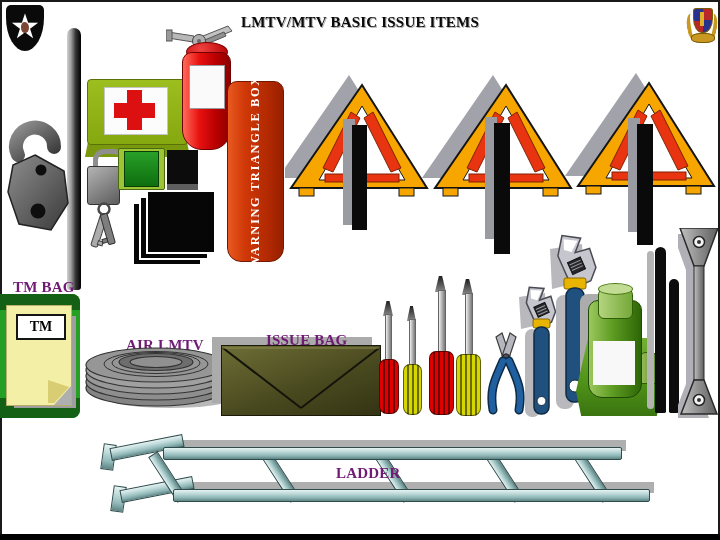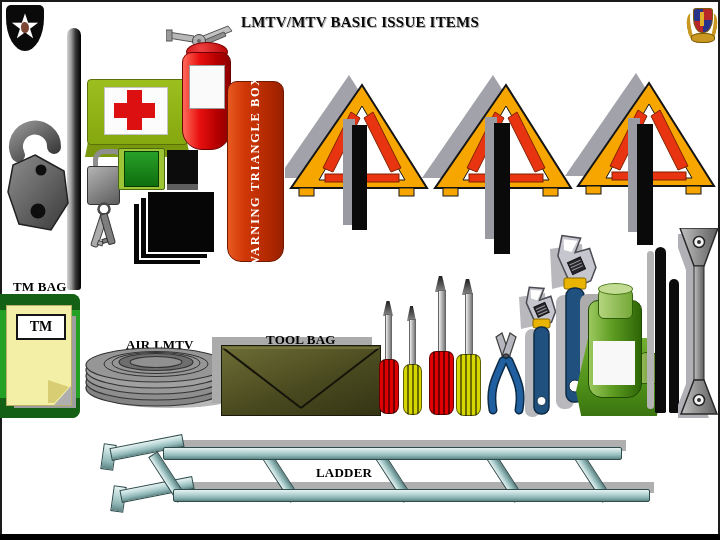--- a/index.html
+++ b/index.html
@@ -8,25 +8,25 @@
   
   .frame-top{position:absolute;left:0;top:0;width:720px;height:2px;background:#1A1A1A;}
   .frame-left{position:absolute;left:0;top:0;width:2px;height:540px;background:#1A1A1A;}
   .frame-right{position:absolute;right:0;top:0;width:2px;height:540px;background:#1A1A1A;}
   .frame-bottom{position:absolute;left:0;top:534px;width:720px;height:6px;background:#000;}
 
   .title{position:absolute;left:0;right:0;top:14px;text-align:center;
          font-size:15px;font-weight:800;color:#0A0A0A;letter-spacing:.2px;
          text-shadow:1px 1px 0 rgba(110,110,110,.55);}
 
-  .lbl{position:absolute;font-size:13px;font-weight:bold;color:#000000;letter-spacing:.2px;white-space:nowrap;}
+  .lbl{position:absolute;font-size:15px;font-weight:bold;color:#701a75;letter-spacing:.2px;white-space:nowrap;}
   .lbl-tmbag{left:13px;top:279px;}
   .lbl-airhose{left:126px;top:337px;}
   .lbl-toolbag{left:266px;top:332px;z-index:5;}
-  .lbl-ladder{left:316px;top:465px;z-index:6;}
+  .lbl-ladder{left:336px;top:465px;z-index:6;}
 
   
   .patch2id{position:absolute;left:6px;top:5px;width:38px;height:46px;background:#0A0A0A;
             border-radius:5px 5px 50% 50%/5px 5px 72% 72%;}
   .patch2id .star{position:absolute;left:0;top:-1px;width:38px;text-align:center;
                   font-size:34px;line-height:46px;color:#FFF;}
   .patch2id .head{position:absolute;left:15px;top:17px;width:8px;height:11px;background:#7E4634;
                   border-radius:45% 55% 50% 50%;}
   .crest{position:absolute;left:687px;top:8px;width:30px;height:38px;}
   .crest .laurel-l,.crest .laurel-r{position:absolute;top:5px;width:9px;height:29px;
@@ -295,21 +295,21 @@
       <ellipse cx="72" cy="24" rx="70" ry="18" fill="#A0A0A0"></ellipse>
       <ellipse cx="72" cy="19" rx="70" ry="17" fill="#969696"></ellipse>
       <ellipse cx="72" cy="18" rx="52" ry="12.5" fill="none" stroke-width="1"></ellipse>
       <ellipse cx="72" cy="17" rx="44" ry="10.5" fill="none" stroke-width="1"></ellipse>
       <ellipse cx="72" cy="16" rx="37" ry="8.5" fill="#6E6E6E"></ellipse>
       <ellipse cx="72" cy="16" rx="26" ry="5.5" fill="#909090"></ellipse>
     </g>
   </svg>
 
   <div class="toolbag-shadow"></div>
-  <div class="lbl lbl-toolbag">TOOL BAG</div>
+  <div class="lbl lbl-toolbag">ISSUE BAG</div>
   <div class="toolbag">
     <svg width="158" height="69" viewBox="0 0 158 69">
       <path d="M1,2 L79,62 M157,2 L79,62" stroke="#14140A" stroke-width="2" fill="none"></path>
       <path d="M1,2 L157,2" stroke="#8A8A50" stroke-width="1" fill="none"></path>
     </svg>
   </div>
 
   <div class="sd-tip t1"></div>
   <div class="sd-shaft s1"></div>
   <div class="sd-handle sd-red h1"></div>

